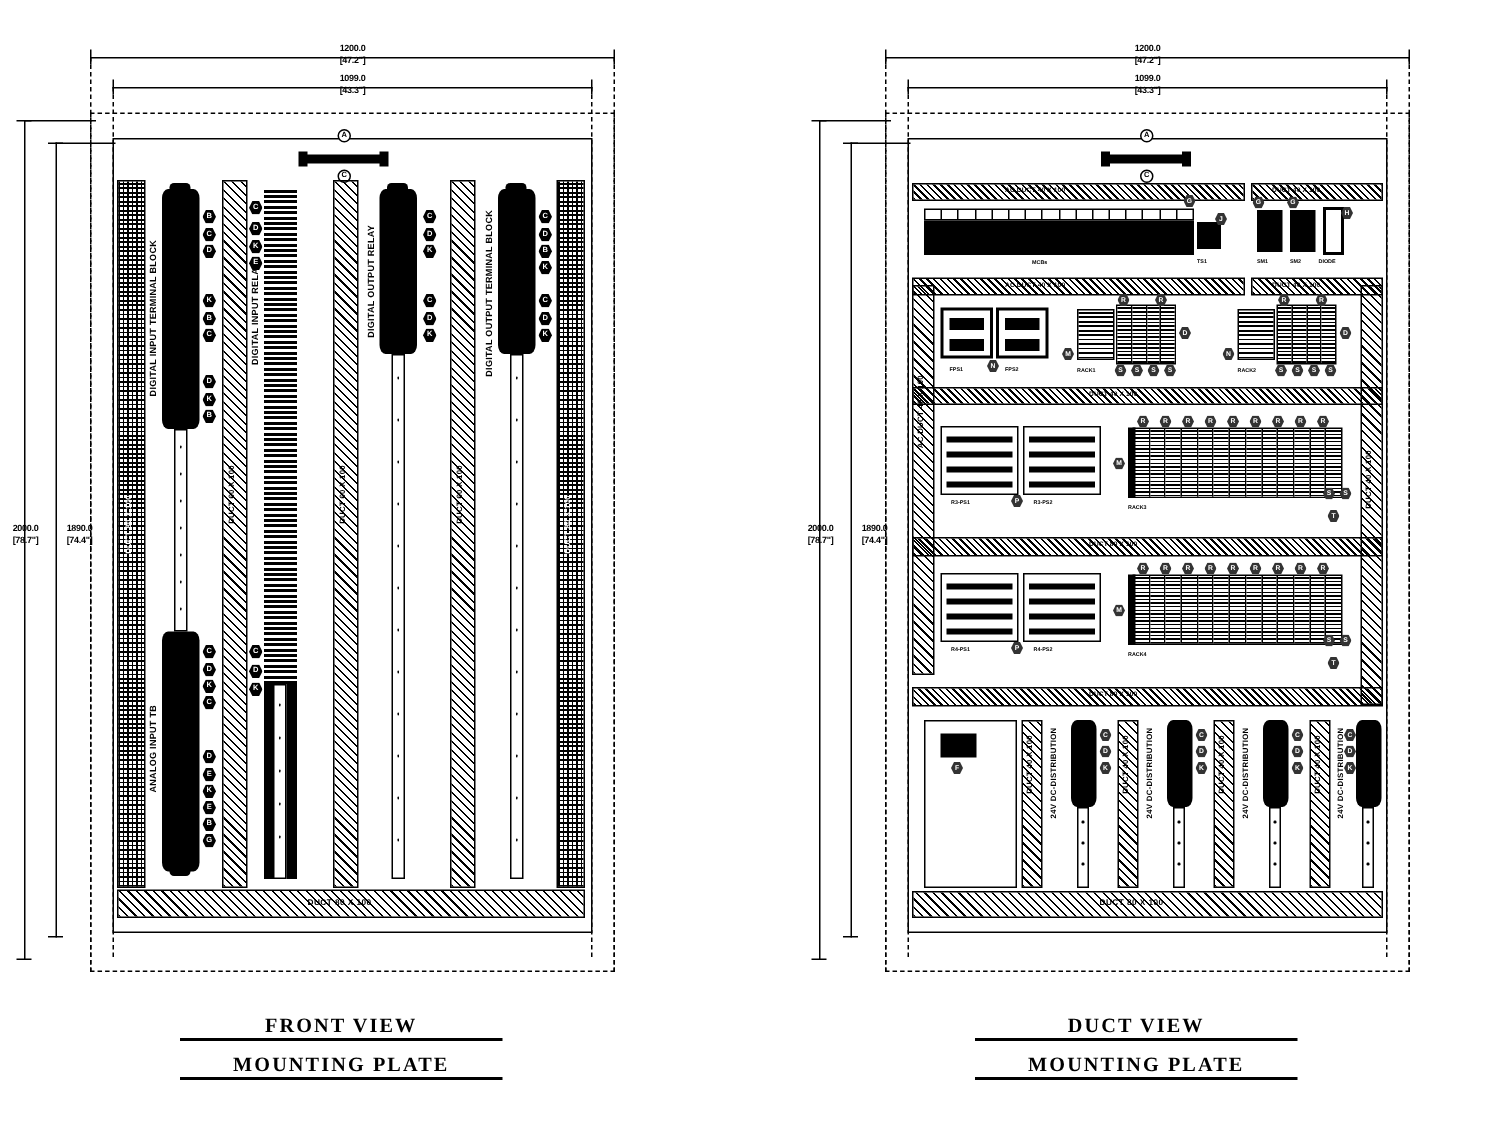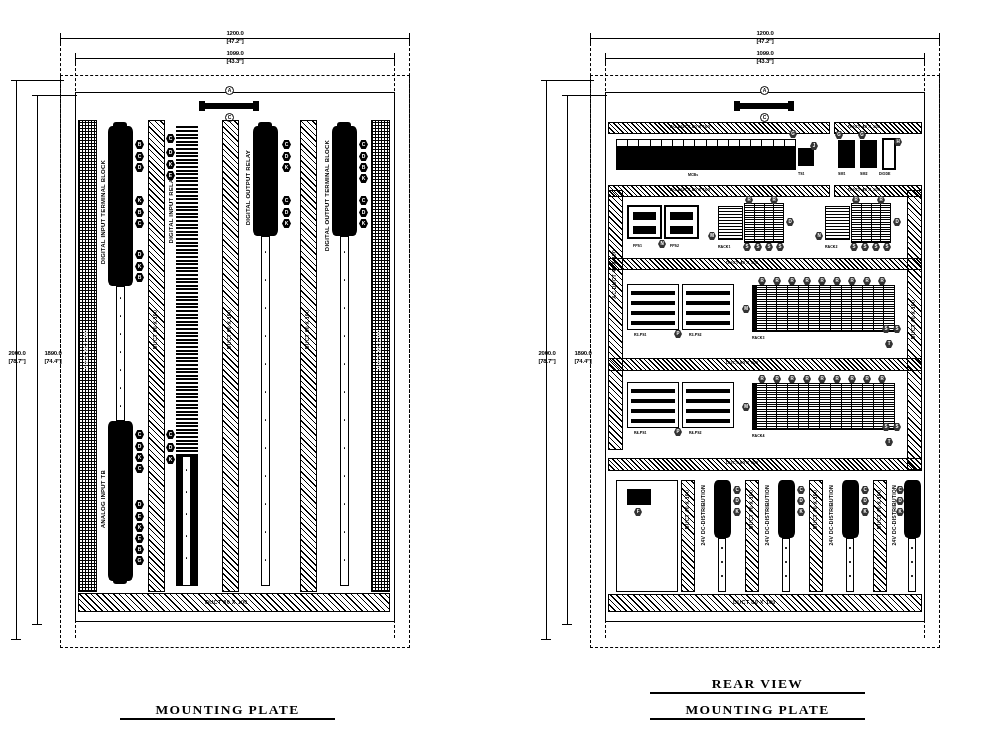--- a/index.html
+++ b/index.html
@@ -242,20 +242,21 @@
         <span class="dot" style="top:322px;"></span>
     </div>
     <div class="bal hex" style="left:359px;top:140px;">C</div>
     <div class="bal hex" style="left:359px;top:152px;">D</div>
     <div class="bal hex" style="left:359px;top:163px;">B</div>
     <div class="bal hex" style="left:359px;top:174px;">K</div>
     <div class="bal hex" style="left:359px;top:196px;">C</div>
     <div class="bal hex" style="left:359px;top:208px;">D</div>
     <div class="bal hex" style="left:359px;top:219px;">K</div>
 
+    <div class="title" style="left:120px;top:676px;width:215px;">FRONT  VIEW</div>
     <div class="title" style="left:120px;top:702px;width:215px;">MOUNTING  PLATE</div>
   </div>
 
   <div class="abs" style="left:530px;top:0;width:470px;height:750px;">
 
     <div class="ln hln" style="left:60px;top:38px;width:350px;"></div>
     <div class="ln vln" style="left:60px;top:33px;height:10px;"></div>
     <div class="ln vln" style="left:409px;top:33px;height:10px;"></div>
     <div class="dimtxt two" style="left:195px;top:30px;width:80px;">
       <span>1200.0</span><br>
@@ -551,17 +552,17 @@
         <span class="dot" style="top:22px;"></span>
         <span class="dot" style="top:36px;"></span>
     </div>
     <div class="bal hexw" style="left:366px;top:486px;">C</div>
     <div class="bal hexw" style="left:366px;top:497px;">D</div>
     <div class="bal hexw" style="left:366px;top:508px;">K</div>
 
     <div class="hatch45 box" style="left:78px;top:594px;width:314px;height:18px;"></div>
     <div class="htxt" style="left:203px;top:599px;">DUCT 80 X 100</div>
 
-    <div class="title" style="left:120px;top:676px;width:215px;">REAR  VIEW</div>
+    <div class="title" style="left:120px;top:676px;width:215px;">DUCT  VIEW</div>
     <div class="title" style="left:120px;top:702px;width:215px;">MOUNTING  PLATE</div>
   </div>
 
 </div>
 
 </body></html>

